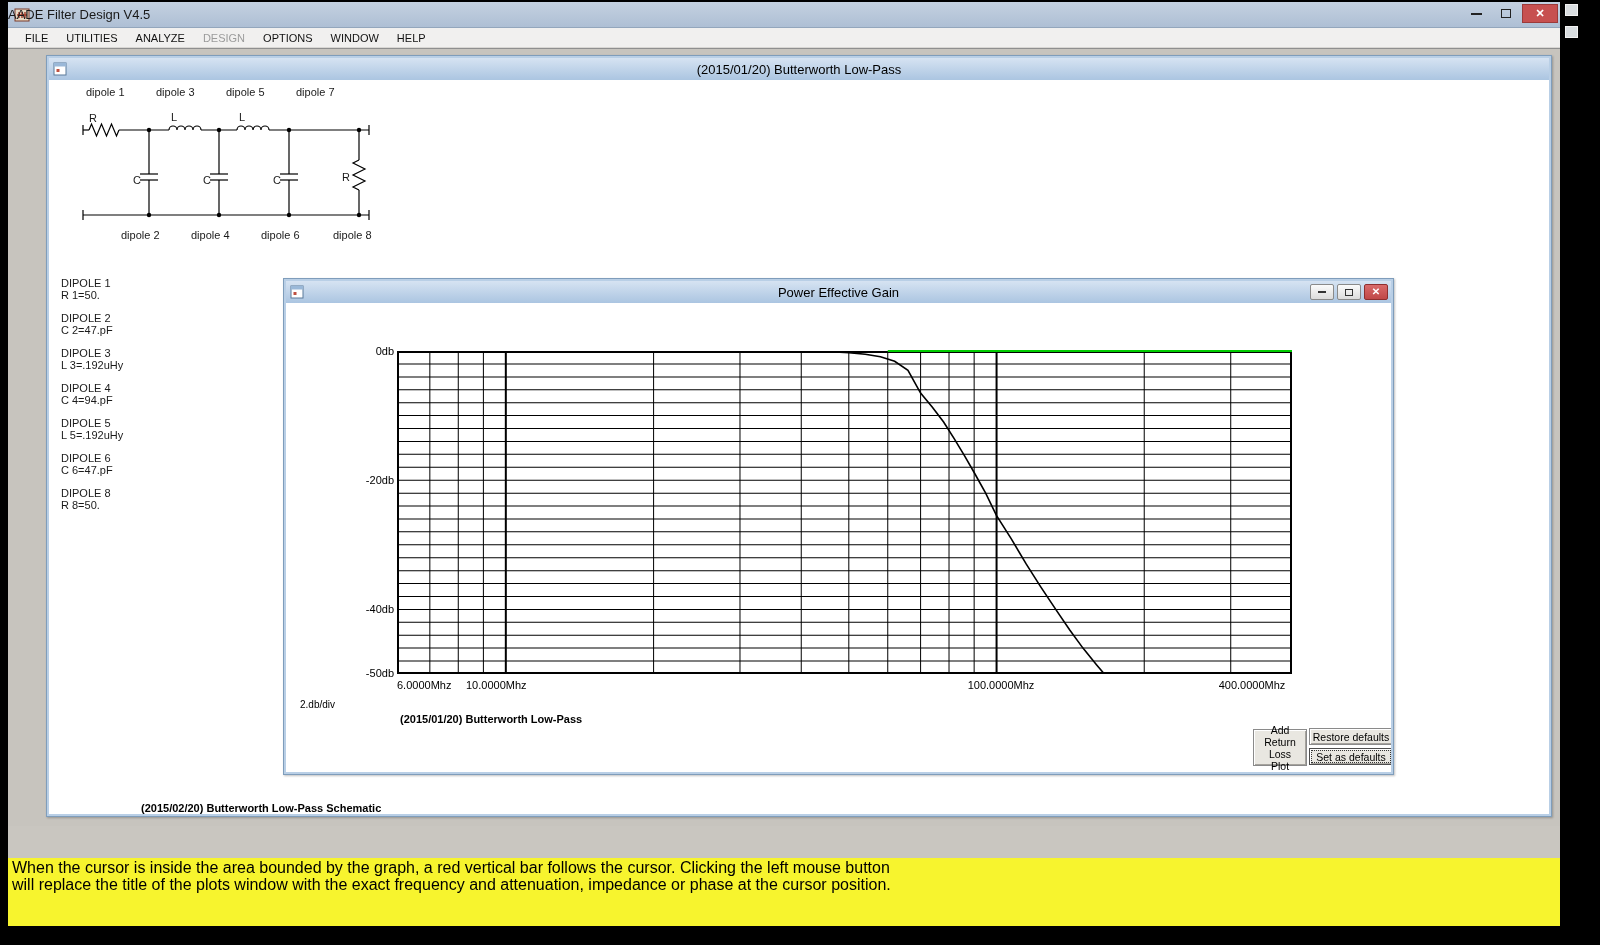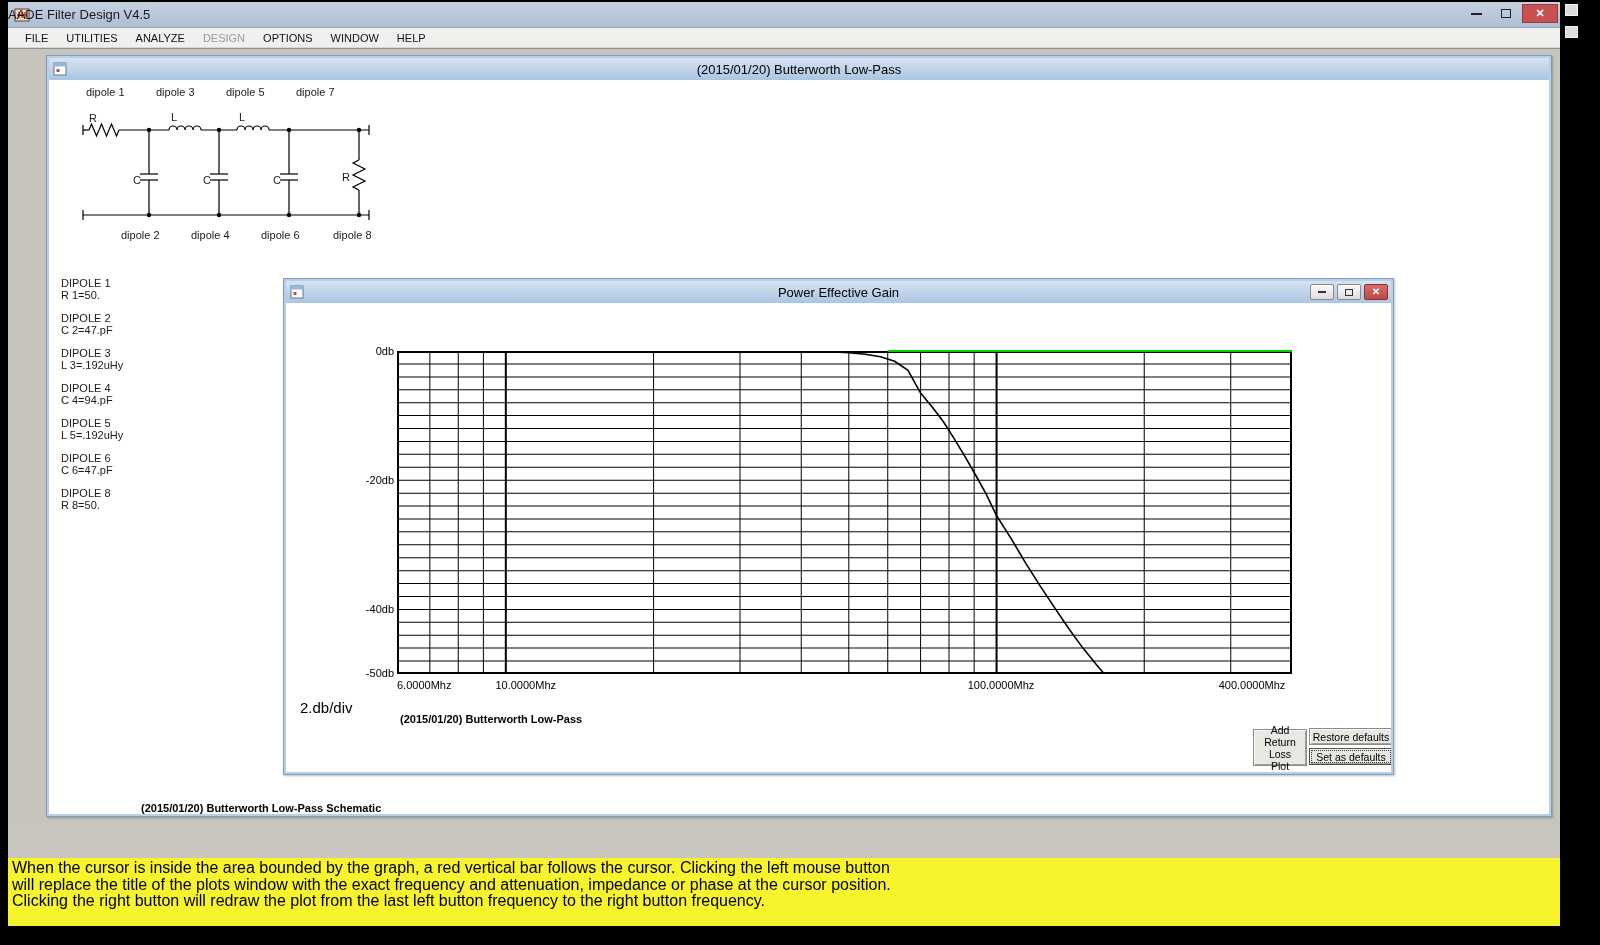--- a/index.html
+++ b/index.html
@@ -50,21 +50,21 @@
   .sbtn{width:24px;height:16px;background:linear-gradient(#fbfbfb,#dcdcdc);border:1px solid #8a8a8a;border-radius:2px;display:flex;align-items:center;justify-content:center}
   .sbtn .dash{width:8px;height:2px;background:#333}
   .sbtn .boxg{width:8px;height:7px;border:1.2px solid #333}
   .sbtn.close{background:linear-gradient(#d96a6a,#c04848);border-color:#8e2f2f}
   .xglyph{color:#fff;font-size:10px;font-weight:bold;line-height:1}
   .xglyph-dark{color:#fff;font-size:11px;font-weight:bold;line-height:1}
 
   
   .ylab{position:absolute;width:100px;text-align:right;font-size:11px;color:#000}
   .xlab{position:absolute;width:90px;font-size:11px;color:#000}
-  #div-label{position:absolute;left:14px;top:396px;font-size:15px;color:#000}
+  #div-label{position:absolute;left:14px;top:396px;font-size:10px;color:#000}
   #plot-caption{position:absolute;left:114px;top:410px;font-size:11px;font-weight:bold;color:#000}
 
   .btn{position:absolute;background:#e9e7e1;border:1px solid #8a8a8a;box-shadow:inset 1px 1px 0 #ffffff,inset -1px -1px 0 #a6a39d;font-size:10.5px;color:#000;display:flex;align-items:center;justify-content:center;text-align:center;line-height:12px}
   #btn-addreturn{left:967px;top:426px;width:54px;height:37px;padding:12px}
   #btn-restore{left:1023px;top:425px;width:84px;height:17px}
   #btn-setas{left:1023px;top:445px;width:84px;height:17px;outline:1px dotted #333;outline-offset:-3px;border-color:#4d4d4d}
 
   
   #status-panel{position:absolute;left:0;top:856px;width:1552px;height:68px;background:#f7f42e;padding:2px 0 0 4px}
   .status-line{display:block;font-size:16px;line-height:16.5px;color:#000}
@@ -206,21 +206,21 @@
           <div class="dipole-entry">
               <div>DIPOLE 6</div>
               <div>C 6=47.pF</div>
             </div>
           <div class="dipole-entry">
               <div>DIPOLE 8</div>
               <div>R 8=50.</div>
             </div>
         </div>
 
-        <div id="schem-caption">(2015/01/20) Butterworth Low-Pass Schematic</div>
+        <div id="schem-caption">(2015/02/20) Butterworth Low-Pass Schematic</div>
 
         <div class="win" id="plot-win">
           <div class="win-titlebar">
             <svg class="win-icon" viewBox="0 0 14 14">
               <rect x="1" y="1" width="12" height="12" fill="#fff" stroke="#5a7a9a"></rect>
               <rect x="1" y="1" width="12" height="3.5" fill="#9ab8d8"></rect>
               <rect x="3.5" y="7" width="3" height="3" fill="#c05040"></rect>
             </svg>
             <div class="win-title">Power Effective Gain</div>
             <div class="smallbtns">
@@ -286,39 +286,38 @@
                 <polyline points="490.2,0.0 894.0,0.0" fill="none" stroke="#00cc00" stroke-width="2" clip-path="none"></polyline>
                 <polyline points="0.0,0.0 108.7,0.0 256.3,0.0 342.6,0.0 403.8,0.3 433.6,0.6 451.3,1.6 467.7,3.2 482.9,5.8 497.1,10.3 510.4,19.3 523.0,41.9 534.8,56.0 546.0,70.8 556.7,87.6 566.8,104.3 576.5,121.1 588.0,141.7 598.9,164.2 613.3,186.8 628.6,212.5 643.0,235.1 658.0,257.6 672.0,278.2 685.2,296.2 698.9,313.0 709.3,325.2" fill="none" stroke="#000000" stroke-width="1.6" clip-path="url(#pc)"></polyline>
               </svg>
 
             <div class="ylab" style="left:8px;top:42px">0db</div>
             <div class="ylab" style="left:8px;top:171px">-20db</div>
             <div class="ylab" style="left:8px;top:300px">-40db</div>
             <div class="ylab" style="left:8px;top:364px">-50db</div>
 
             <div class="xlab" style="left:111px;top:376px;text-align:left">6.0000Mhz</div>
-            <div class="xlab" style="left:180px;top:376px;text-align:right">10.0000Mhz</div>
+            <div class="xlab" style="left:180px;top:376px;text-align:left">10.0000Mhz</div>
             <div class="xlab" style="left:670px;top:376px;text-align:center">100.0000Mhz</div>
             <div class="xlab" style="left:921px;top:376px;text-align:center">400.0000Mhz</div>
 
             <div id="div-label">2.db/div</div>
             <div id="plot-caption">(2015/01/20) Butterworth Low-Pass</div>
 
             <div class="btn" id="btn-addreturn">Add Return Loss Plot</div>
             <div class="btn" id="btn-restore">Restore defaults</div>
             <div class="btn" id="btn-setas">Set as defaults</div>
           </div>
         </div>
 
       </div>
     </div>
   </div>
 
   <div id="status-panel">
     <span class="status-line">When the cursor is inside the area bounded by the graph, a red vertical bar follows the cursor. Clicking the left mouse button</span>
     <span class="status-line">will replace the title of the plots window with the exact frequency and attenuation, impedance or phase at the cursor position.</span>
-    <span class="status-line">Clicking the right button will redraw the plot from the last left button frequency to the right button frequency.</span>
   </div>
 
 </div>
 
 <div class="desktop-icon" id="dticon1"></div>
 <div class="desktop-icon" id="dticon2"></div>
 
 </body></html>

